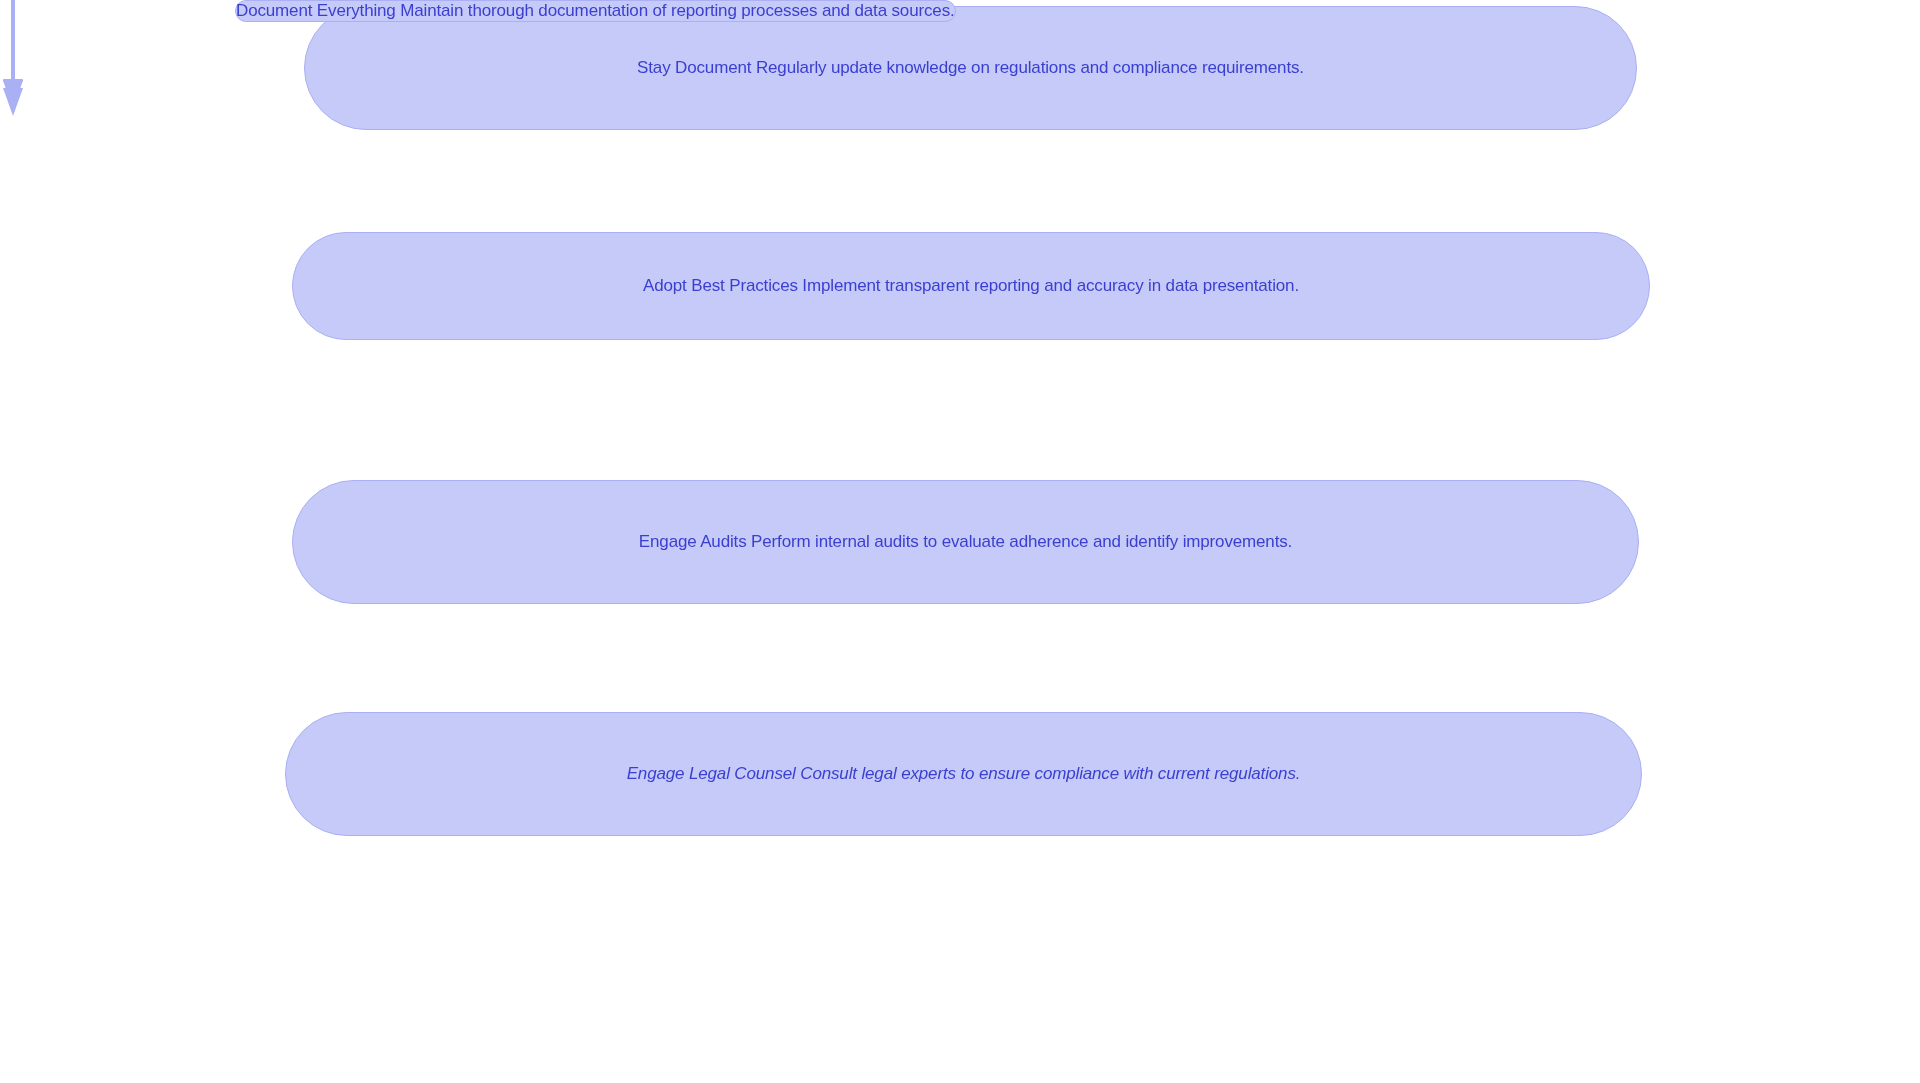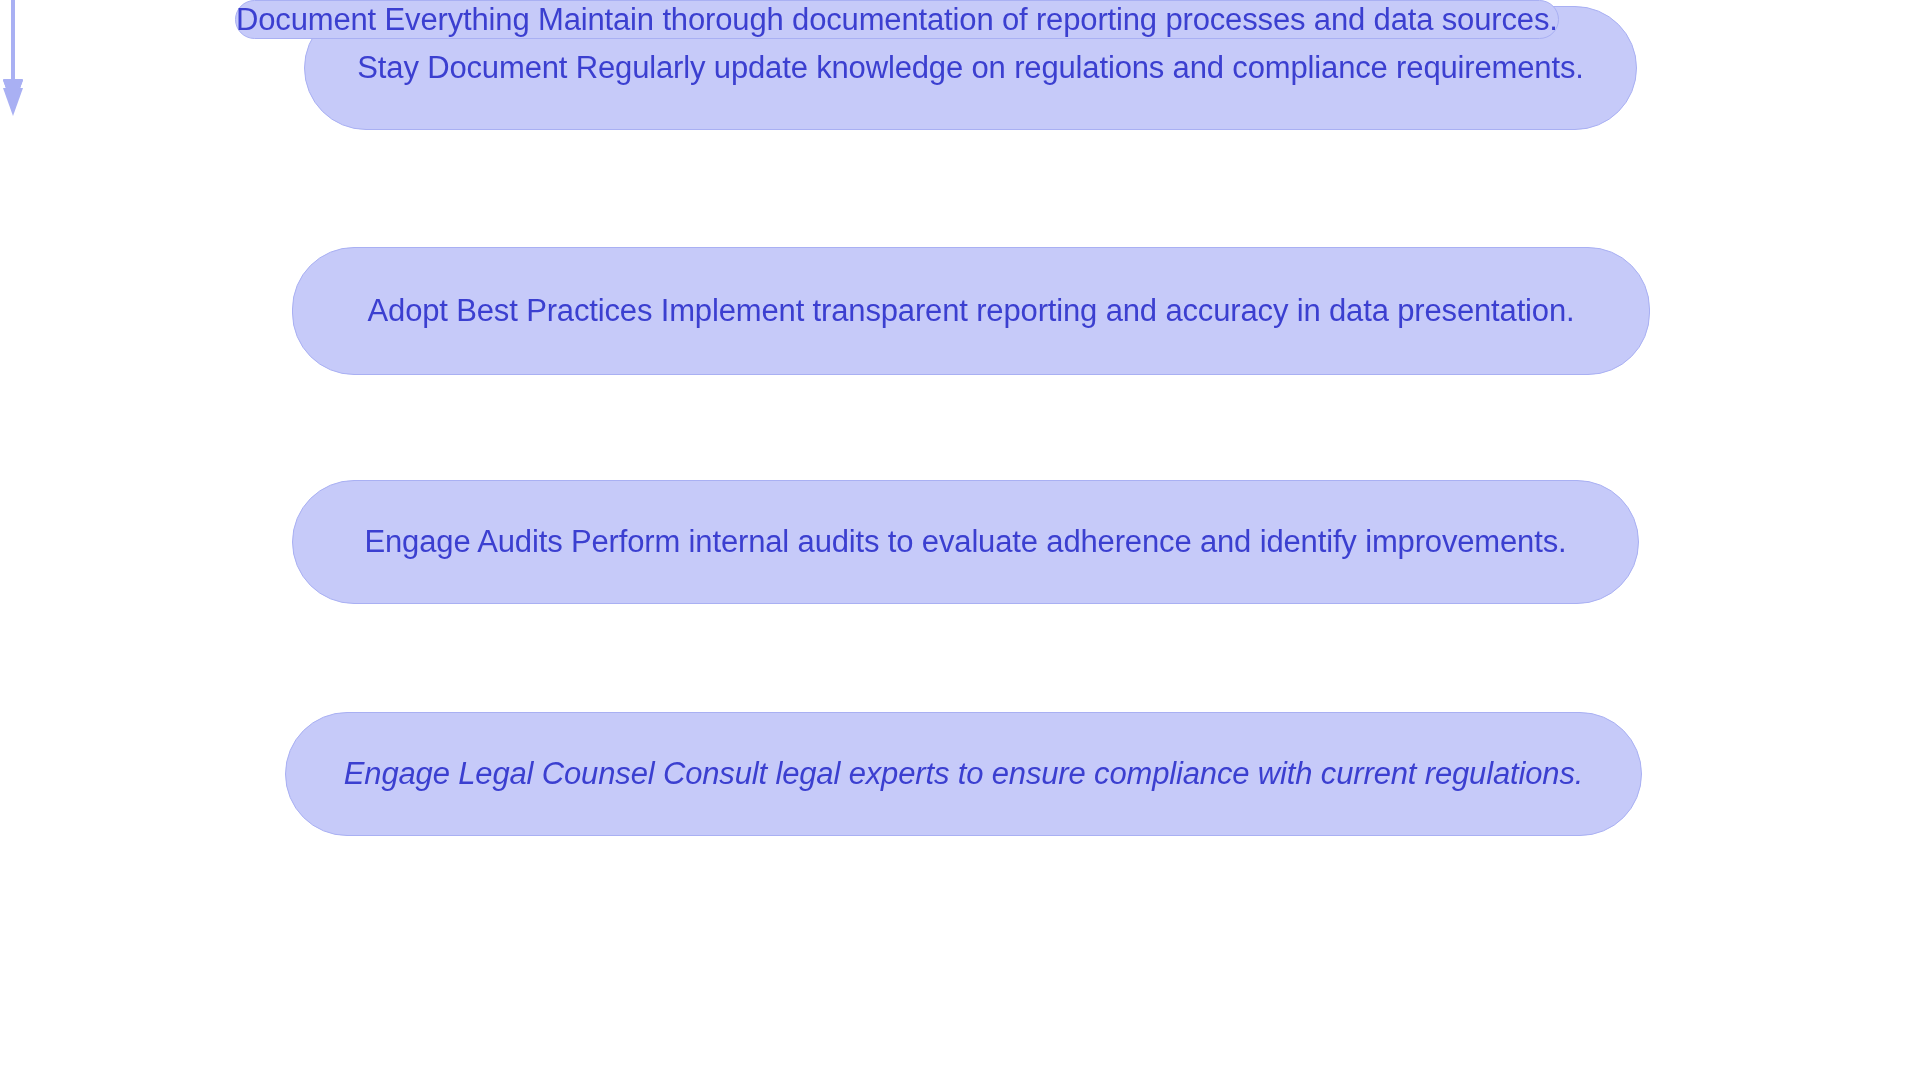--- a/index.html
+++ b/index.html
@@ -30,40 +30,40 @@
     border-radius: 62px;
     display: flex;
     align-items: center;
     justify-content: center;
     text-align: center;
   }
 
   .flow-node-label {
     color: #3b3fd0;
     font-family: "Liberation Sans", sans-serif;
-    font-size: 31px;
+    font-size: 17px;
     font-weight: 400;
     letter-spacing: -0.15px;
     line-height: 1.2;
     white-space: nowrap;
   }
 
   .flow-connector {
     position: absolute;
     width: 26px;
     overflow: visible;
   }
   .flow-connector svg {
     display: block;
     overflow: visible;
   }
 
   
   #node-0 { left: 304px; top: 6px;    width: 1333px; height: 124px; }
-  #node-1 { left: 292px; top: 247px;  width: 1358px; height: 128px; }
+  #node-1 { left: 292px; top: 232px;  width: 1358px; height: 108px; }
   #node-2 { left: 292px; top: 480px;  width: 1347px; height: 124px; }
   #node-3 { left: 285px; top: 712px;  width: 1357px; height: 124px; font-style: italic; }
   #node-4 { left: 235px; top": 945px; width: 1465px; height: 124px; }
   #node-4 { left: 235px; top: 945px;  width: 1465px; height: 124px; }
 
   /* connector geometry */
   #connector-0 { left: 958px; top: 130px; height: 117px; }
   #connector-1 { left: 958px; top: 371px; height: 109px; }
   #connector-2 { left: 958px; top: 604px; height: 108px; }
   #connector-3 { left: 958px; top: 836px; height: 109px; }

